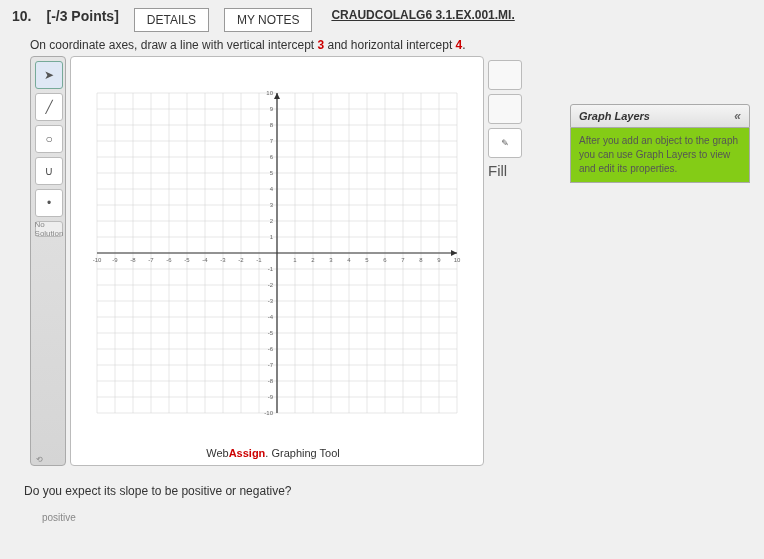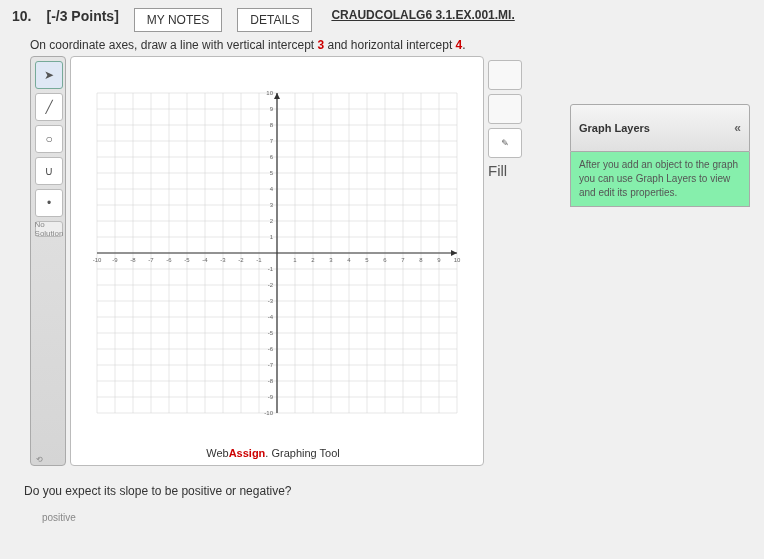--- a/index.html
+++ b/index.html
@@ -90,27 +90,27 @@
     position: absolute;
     left: 570px;
     top: 104px;
     width: 180px;
     font-size: 10px;
   }
   .layers-title {
     background: linear-gradient(#f5f5f5,#e0e0e0);
     border:1px solid #aaa;
     border-radius:3px 3px 0 0;
-    padding:16px 8px;
+    padding:4px 8px;
     font-weight: bold;
     font-size:11px;
-    display:flex; justify-content:space-between; align-items:center;
+    display:flex; justify-content:space-between; align-items:center;font-style:italic;
   }
   .layers-body {
-    background:#86efac;
+    background:#84cc16;
     border:1px solid #aaa;
     border-top:none;
     padding:6px 8px;
     line-height:1.4;
     color:#555;
   }
   .footer-label {
     text-align: center;
     font-size: 11px;
     padding: 4px 8px 0 0;
@@ -127,22 +127,22 @@
   .wa-logo{ font-size:8px; color:#888; position:absolute; bottom:2px; left:6px;}
 </style>
 </head>
 <body>
 
 <div class="page">
 
   <div class="question-header">
     <span class="qnum">10.</span>
     <span class="qnum">[-/3 Points]</span>
+    <button class="btn">DETAILS</button>
     <button class="btn">MY NOTES</button>
-    <button class="btn">DETAILS</button>
     <span class="source-code">CRAUDCOLALG6 3.1.EX.001.MI.</span>
   </div>
 
   <div class="instruction">
     <span>On coordinate axes, draw a line with vertical intercept </span><span class="red">3</span><span> and horizontal intercept </span><span class="red">4</span><span>.</span>
   </div>
 
   <div class="tool-area">
 
     <div class="toolbar">

